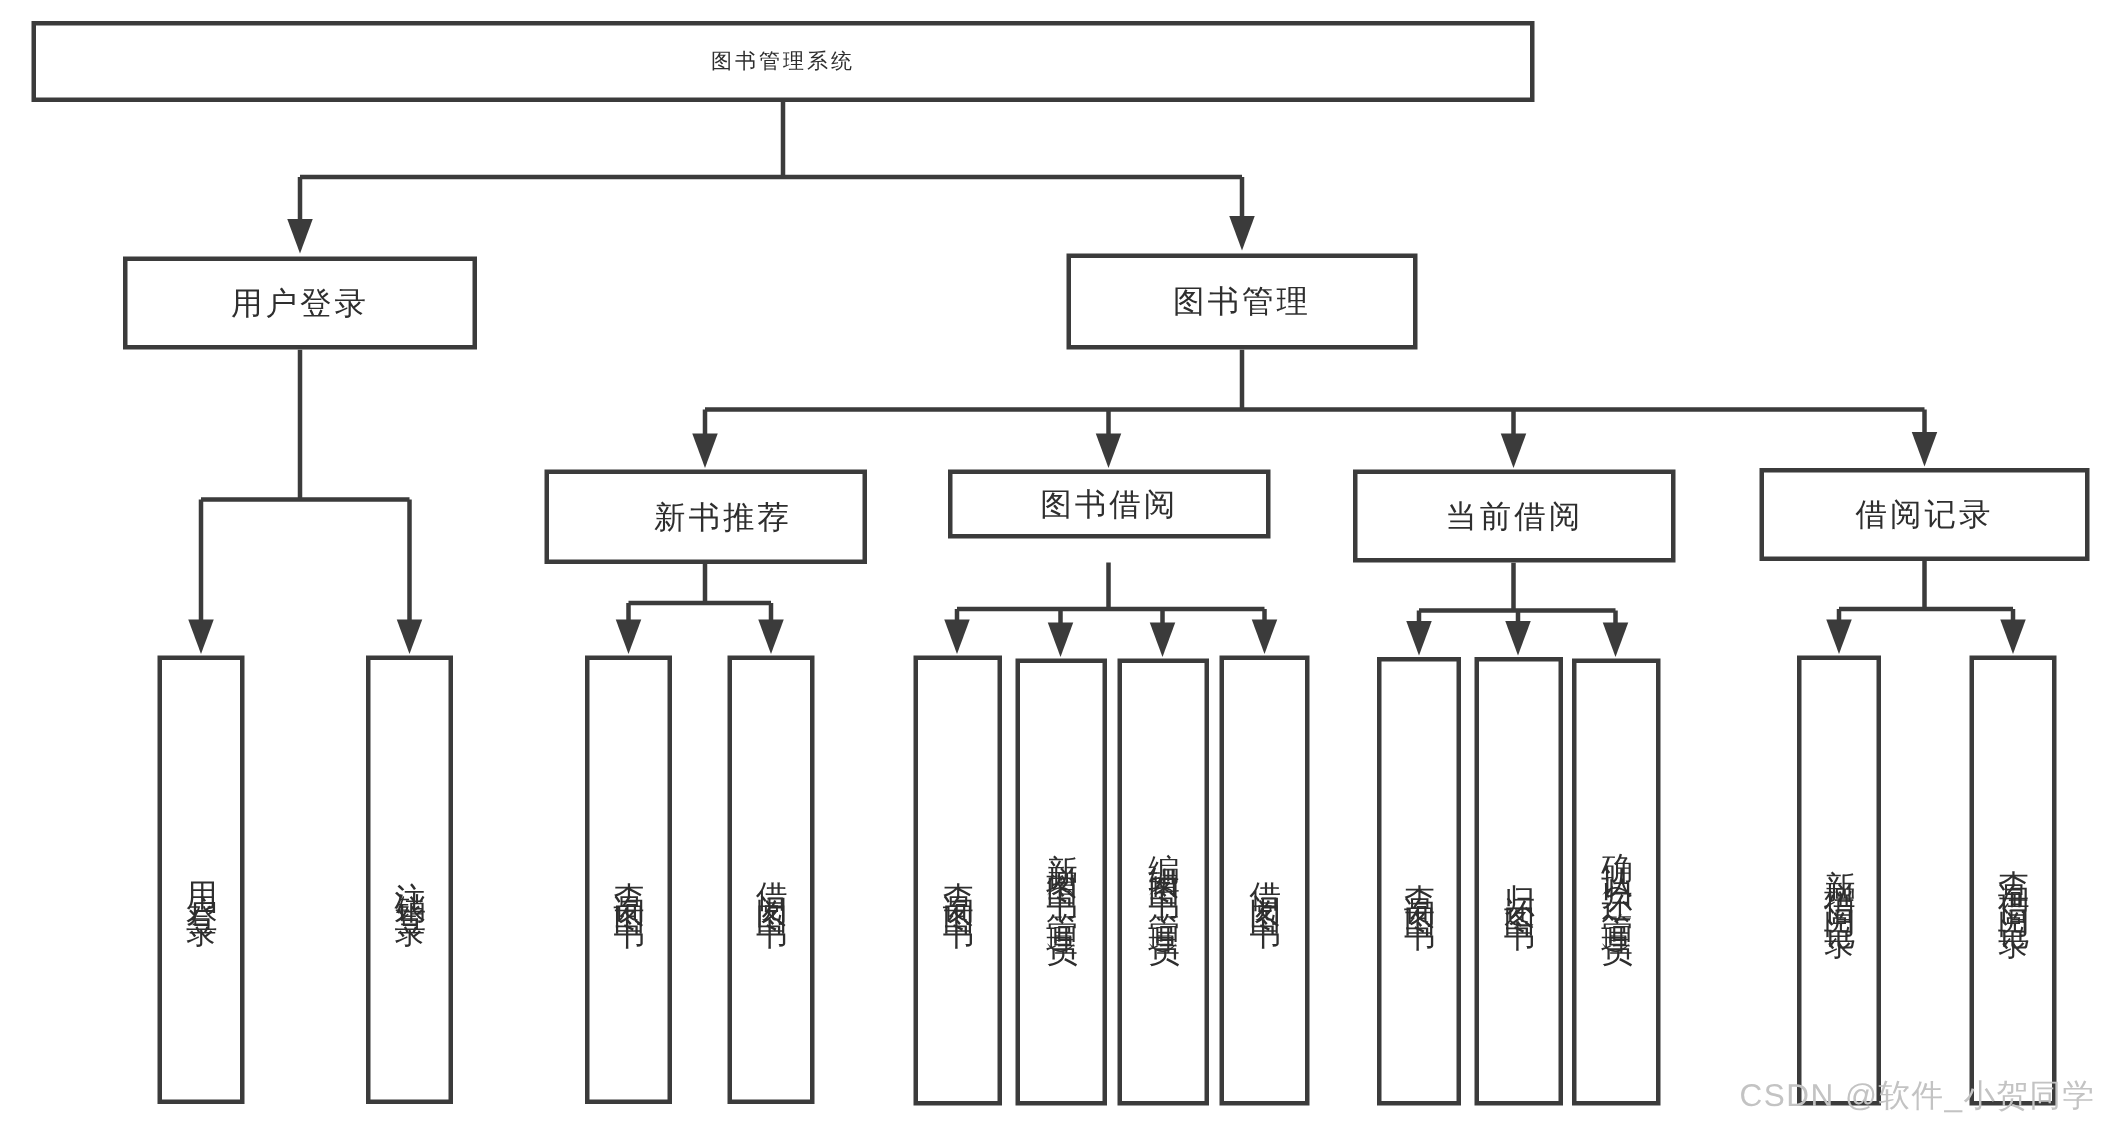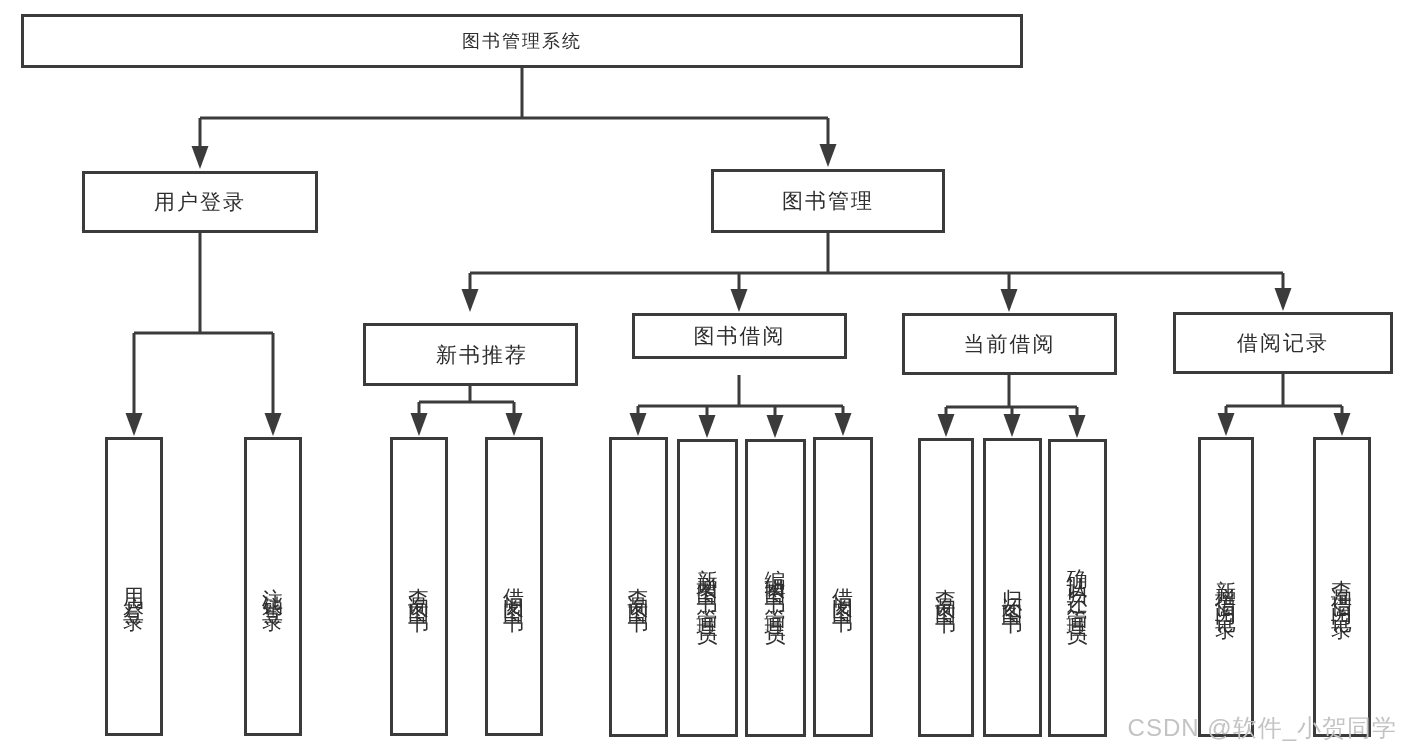--- a/index.html
+++ b/index.html
@@ -16,33 +16,33 @@
   }
   .canvas{position:absolute;inset:0;background:var(--bg);}
   .canvas svg{position:absolute;left:0;top:0;}
   .canvas svg path{stroke:var(--line);stroke-width:3;fill:none;}
   .canvas svg polygon{fill:var(--line);stroke:none;}
   .hbox{
     position:absolute;border:3px solid var(--line);background:#fff;
     display:flex;align-items:center;justify-content:center;
     font-size:21px;letter-spacing:2px;color:var(--text);z-index:2;
   }
-  .hbox.root{font-size:18px;}
+  .hbox.root{font-size:14px;}
   .vbox{
     position:absolute;border:3px solid var(--line);background:#fff;
     display:flex;align-items:center;justify-content:center;z-index:2;
   }
   .vtext{
     writing-mode:vertical-rl;text-orientation:mixed;
     font-size:21px;letter-spacing:8px;line-height:1;
     color:var(--text);white-space:nowrap;
   }
   .watermark{
     position:absolute;right:8px;bottom:3px;
-    font-size:24px;letter-spacing:1px;color:var(--watermark);z-index:3;
+    font-size:21px;letter-spacing:1px;color:var(--watermark);z-index:3;
   }
 </style>
 </head>
 <body>
 
 <div class="canvas">
 
   <svg width="1405" height="747" viewBox="0 0 1405 747">
 
     <path d="M522 67 V118 M200 118 H828 M200 118 V150 M828 118 V148"></path>
@@ -83,21 +83,21 @@
     <span>图书管理系统</span>
   </div>
 
   <div class="hbox" style="left:82px;top:171px;width:236px;height:62px;">
     <span>用户登录</span>
   </div>
   <div class="hbox" style="left:711px;top:169px;width:234px;height:64px;">
     <span>图书管理</span>
   </div>
 
-  <div class="hbox" style="left:363px;top:323px;width:215px;height:63px;padding-left:23px;">
+  <div class="hbox" style="left:363px;top:313px;width:215px;height:63px;padding-left:23px;">
     <span>新书推荐</span>
   </div>
   <div class="hbox" style="left:632px;top:313px;width:215px;height:46px;">
     <span>图书借阅</span>
   </div>
   <div class="hbox" style="left:902px;top:313px;width:215px;height:62px;justify-content:center;">
     <span>当前借阅</span>
   </div>
   <div class="hbox" style="left:1173px;top:312px;width:220px;height:62px;">
     <span>借阅记录</span>

